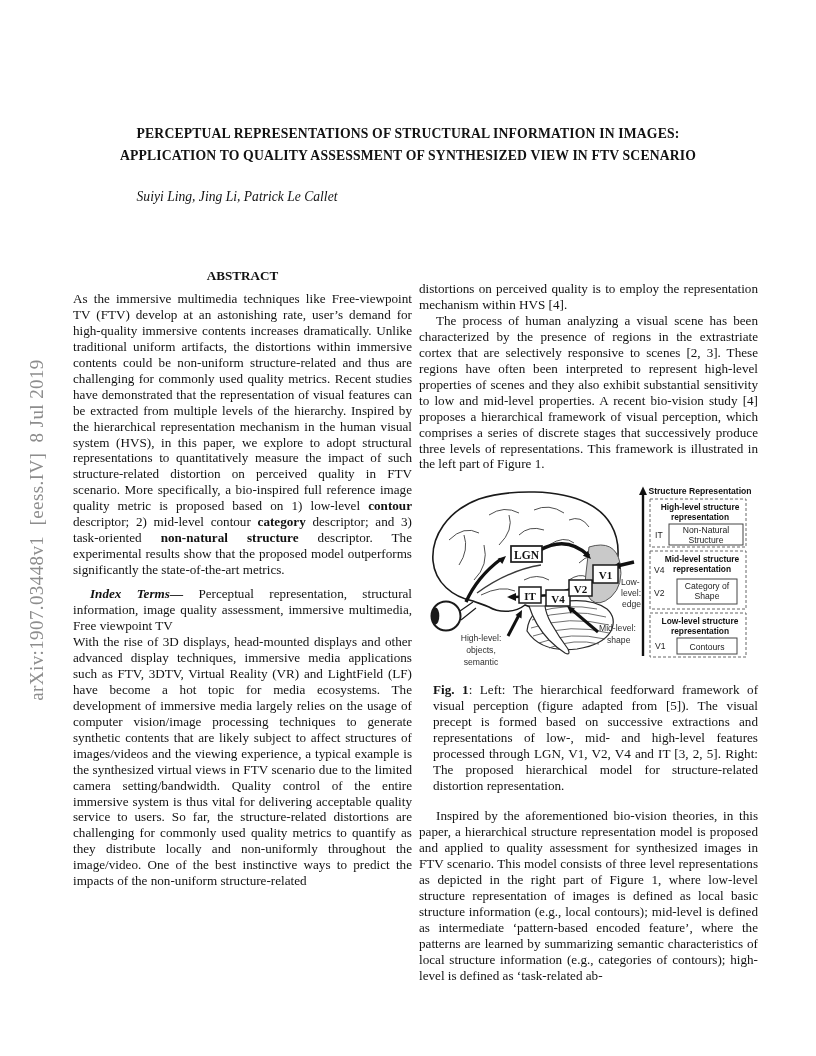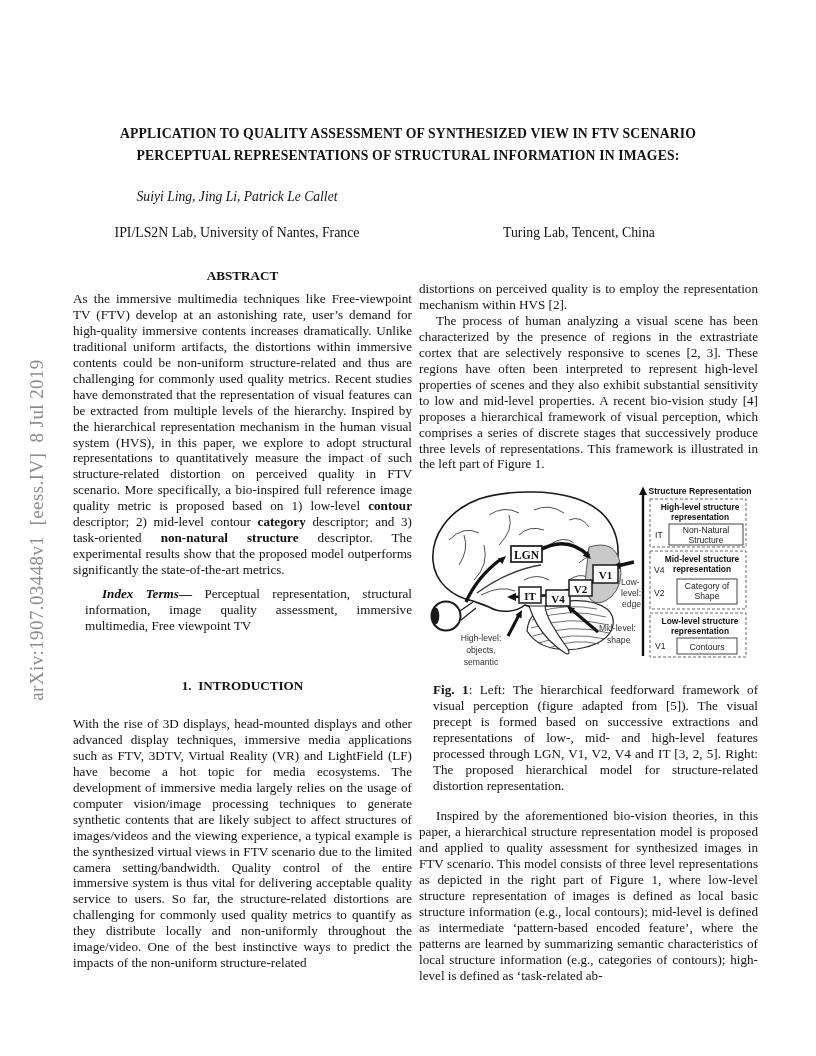--- a/index.html
+++ b/index.html
@@ -18,21 +18,21 @@
   .affil-row{position:absolute;left:66px;top:225px;width:684px;display:flex;font-size:13.8px;}
   .affil-row>div{width:50%;text-align:center;}
 
   .col{position:absolute;width:339px;font-size:13.15px;line-height:15.95px;text-align:justify;}
   .col-left{left:73px;top:268px;}
   .col-right{left:419px;top:281px;}
   p{margin:0;}
   .center-head{text-align:center;font-weight:bold;margin:0 0 7px 0;}
   .sec-head{text-align:center;font-weight:bold;margin:44px 0 22px 0;white-space:pre-wrap;}
   .indent{text-indent:17px;}
-  .mt8{margin-top:8px;margin-left:12px;}
+  .mt8{margin-top:8px;}
   .it-label{font-weight:bold;font-style:italic;}
   .figure-wrap{margin-top:13px;}
   .figure-wrap svg{display:block;}
   .caption{margin-top:11px;text-align:justify;margin-left:14px;}
   .p-after-fig{margin-top:14px;}
 
   
   .svg-sans{font-family:"Liberation Sans","DejaVu Sans",sans-serif;}
   .svg-serif{font-family:"Liberation Serif",serif;}
   .box-lbl{font-weight:bold;font-size:11px;}
@@ -44,43 +44,38 @@
   .pan-box{font-size:8.6px;fill:#222;}
 </style>
 </head>
 <body>
 
 <div class="page">
 
   <div class="arxiv-strip">arXiv:1907.03448v1  [eess.IV]  8 Jul 2019</div>
 
   <div class="title-block">
+    <div>PERCEPTUAL REPRESENTATIONS OF STRUCTURAL INFORMATION IN IMAGES:</div>
     <div>APPLICATION TO QUALITY ASSESSMENT OF SYNTHESIZED VIEW IN FTV SCENARIO</div>
-    <div>PERCEPTUAL REPRESENTATIONS OF STRUCTURAL INFORMATION IN IMAGES:</div>
   </div>
 
   <div class="authors-row">
     <div>Suiyi Ling, Jing Li, Patrick Le Callet</div>
   </div>
 
-  <div class="affil-row">
-    <div>IPI/LS2N Lab, University of Nantes, France</div>
-    <div>Turing Lab, Tencent, China</div>
-  </div>
 
   <div class="col col-left">
     <div class="center-head">ABSTRACT</div>
     <p><span>As the immersive multimedia techniques like Free-viewpoint TV (FTV) develop at an astonishing rate, user’s demand for high-quality immersive contents increases dramatically. Unlike traditional uniform artifacts, the distortions within immersive contents could be non-uniform structure-related and thus are challenging for commonly used quality metrics. Recent studies have demonstrated that the representation of visual features can be extracted from multiple levels of the hierarchy. Inspired by the hierarchical representation mechanism in the human visual system (HVS), in this paper, we explore to adopt structural representations to quantitatively measure the impact of such structure-related distortion on perceived quality in FTV scenario. More specifically, a bio-inspired full reference image quality metric is proposed based on 1) low-level </span><b>contour</b><span> descriptor; 2) mid-level contour </span><b>category</b><span> descriptor; and 3) task-oriented </span><b>non-natural structure</b><span> descriptor. The experimental results show that the proposed model outperforms significantly the state-of-the-art metrics.</span></p>
     <p class="indent mt8"><span class="it-label">Index Terms—</span><span> Perceptual representation, structural information, image quality assessment, immersive multimedia, Free viewpoint TV</span></p>
-    <div class="sec-head">1.  INTRODUCTION</div>
     <p>With the rise of 3D displays, head-mounted displays and other advanced display techniques, immersive media applications such as FTV, 3DTV, Virtual Reality (VR) and LightField (LF) have become a hot topic for media ecosystems. The development of immersive media largely relies on the usage of computer vision/image processing techniques to generate synthetic contents that are likely subject to affect structures of images/videos and the viewing experience, a typical example is the synthesized virtual views in FTV scenario due to the limited camera setting/bandwidth. Quality control of the entire immersive system is thus vital for delivering acceptable quality service to users. So far, the structure-related distortions are challenging for commonly used quality metrics to quantify as they distribute locally and non-uniformly throughout the image/video. One of the best instinctive ways to predict the impacts of the non-uniform structure-related</p>
   </div>
 
   <div class="col col-right">
-    <p>distortions on perceived quality is to employ the representation mechanism within HVS [2].</p>
+    <p>distortions on perceived quality is to employ the representation mechanism within HVS [4].</p>
     <p class="indent">The process of human analyzing a visual scene has been characterized by the presence of regions in the extrastriate cortex that are selectively responsive to scenes [2, 3]. These regions have often been interpreted to represent high-level properties of scenes and they also exhibit substantial sensitivity to low and mid-level properties. A recent bio-vision study [4] proposes a hierarchical framework of visual perception, which comprises a series of discrete stages that successively produce three levels of representations. This framework is illustrated in the left part of Figure 1.</p>
 
     <div class="figure-wrap">
       <svg width="338" height="186" viewBox="0 0 338 186">
 
         <g>
 
           <path d="M 54,116 C 34,112 16,98 14,76 C 12,52 28,26 60,14 C 92,4 140,4 168,18
                    C 190,29 200,48 199,70 C 198,92 190,108 176,117 C 168,122 160,124 152,122
                    C 140,128 120,126 106,120 C 96,128 80,128 70,122 C 64,119 58,118 54,116 Z" fill="#ffffff" stroke="#1a1a1a" stroke-width="1.6"></path>

